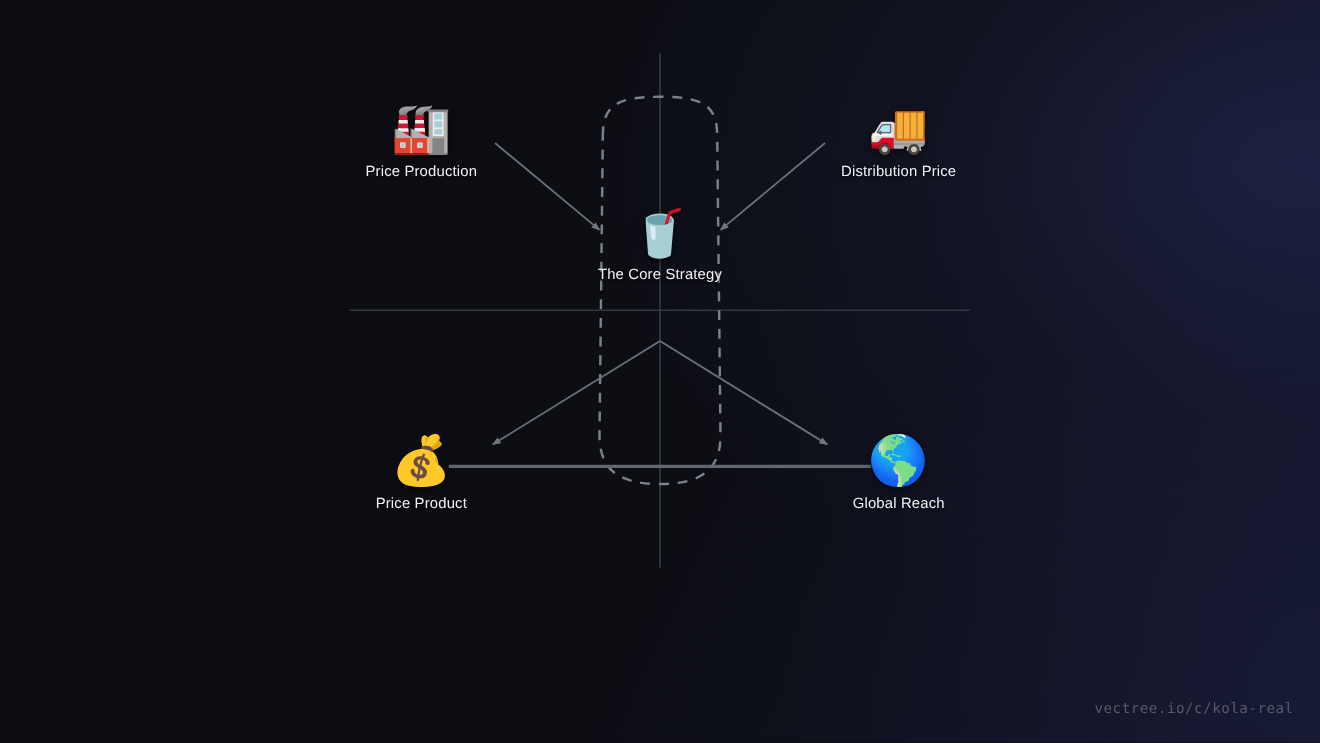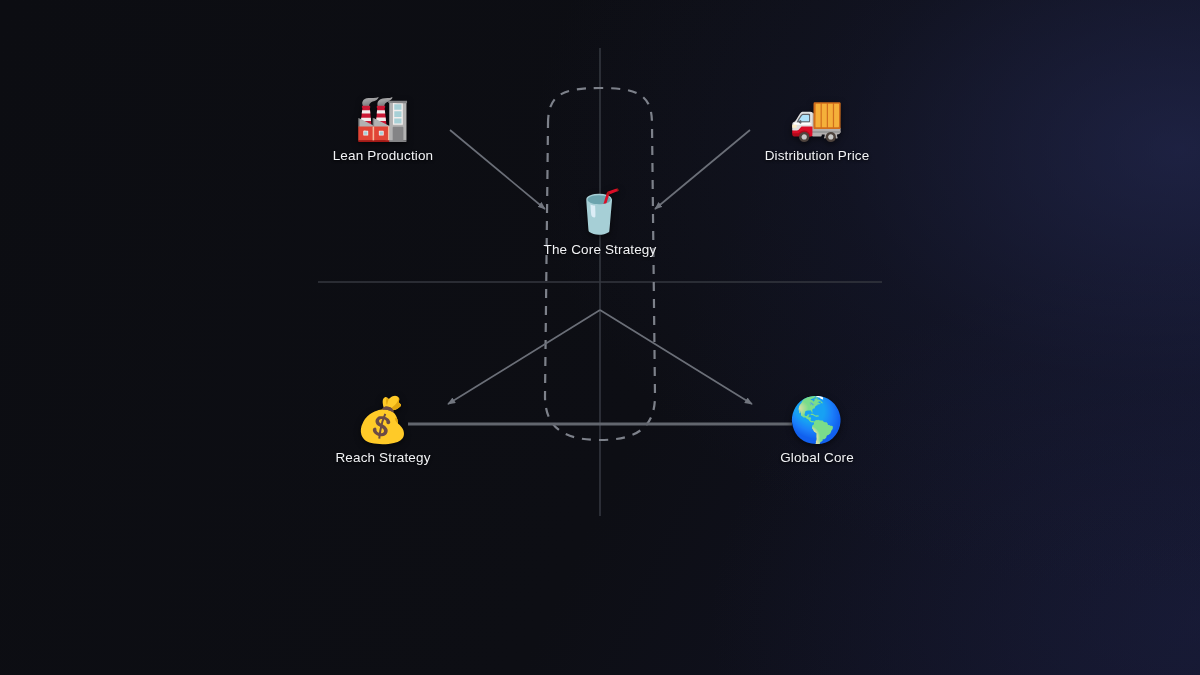--- a/index.html
+++ b/index.html
@@ -109,34 +109,39 @@
       <line x1="408" y1="424" x2="792" y2="424" stroke="#62666e" stroke-width="3"></line>
     </svg>
 
     <div class="node center" style="left:600px; top:186px;">
       <span class="emoji">🥤</span>
       <span class="node-label">The Core Strategy</span>
     </div>
 
     <div class="node" style="left:383px; top:92px;">
       <span class="emoji">🏭</span>
-      <span class="node-label">Lean Production</span>
+      <span class="node-label">Price Production</span>
     </div>
 
     <div class="node" style="left:817px; top:92px;">
       <span class="emoji">🚚</span>
       <span class="node-label">Distribution Price</span>
     </div>
 
     <div class="node" style="left:383px; top:394px;">
       <span class="emoji">💰</span>
-      <span class="node-label">Reach Strategy</span>
+      <span class="node-label">Price Product</span>
     </div>
 
     <div class="node" style="left:817px; top:394px;">
       <span class="emoji">🌎</span>
-      <span class="node-label">Global Core</span>
+      <span class="node-label">Global Reach</span>
     </div>
 
   </div>
 
+  <div id="footer">
+
+    <div id="footer-url">vectree.io/c/kola-real</div>
+
+  </div>
 
 </div>
 
 </body></html>

